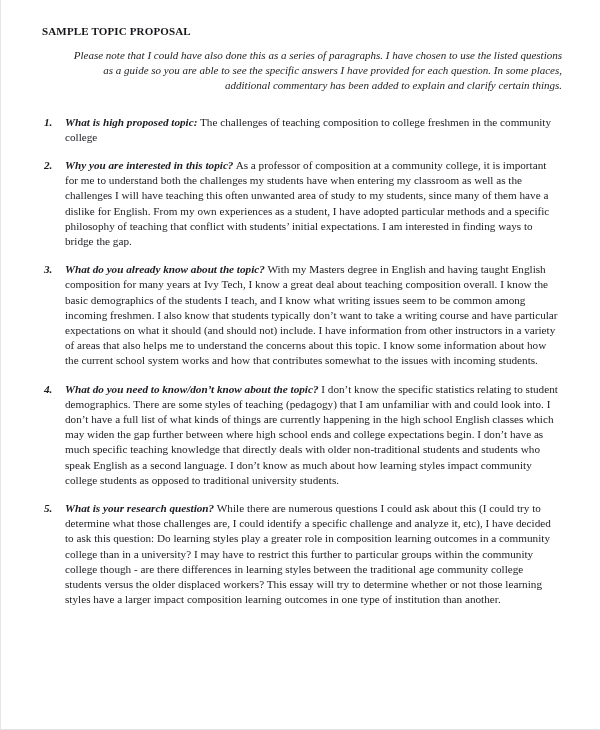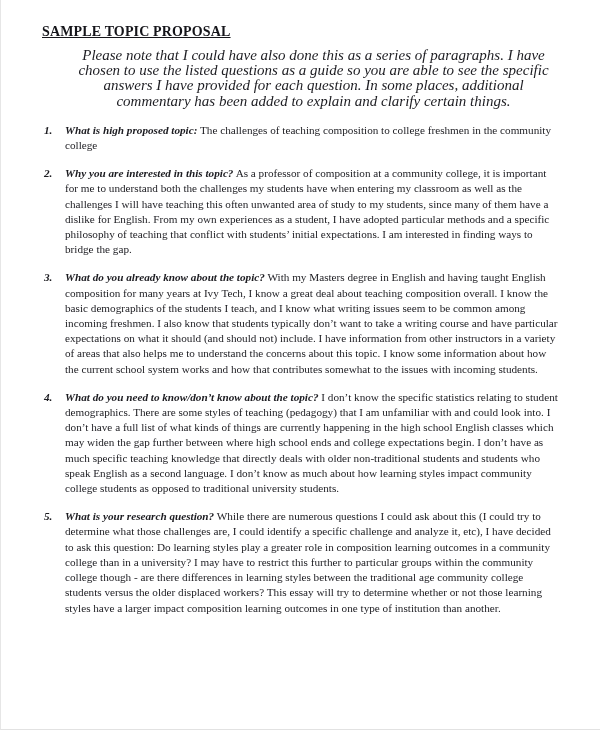--- a/index.html
+++ b/index.html
@@ -33,36 +33,35 @@
   }
 
   .doc-body {
     position: absolute;
     left: 38px;
     top: 24px;
     width: 520px;
   }
 
   .doc-title {
-    font-size: 14px;
+    font-size: 11px;
     font-weight: bold;
     letter-spacing: 0.15px;
     line-height: 15px;
     margin: 0 0 9px 0;
     color: #15151a;
-    text-decoration: underline;
   }
 
   .intro-note {
     font-style: italic;
-    font-size: 15px;
+    font-size: 11px;
     line-height: 15.2px;
-    margin: 0 0 14px 0;
+    margin: 0 0 21px 0;
     padding-left: 23px;
-    text-align: center;
+    text-align: right;
     color: #1d1d22;
   }
 
   .qa-list {
     list-style: none;
     margin: 0;
     padding: 0;
   }
 
   .qa-item {

